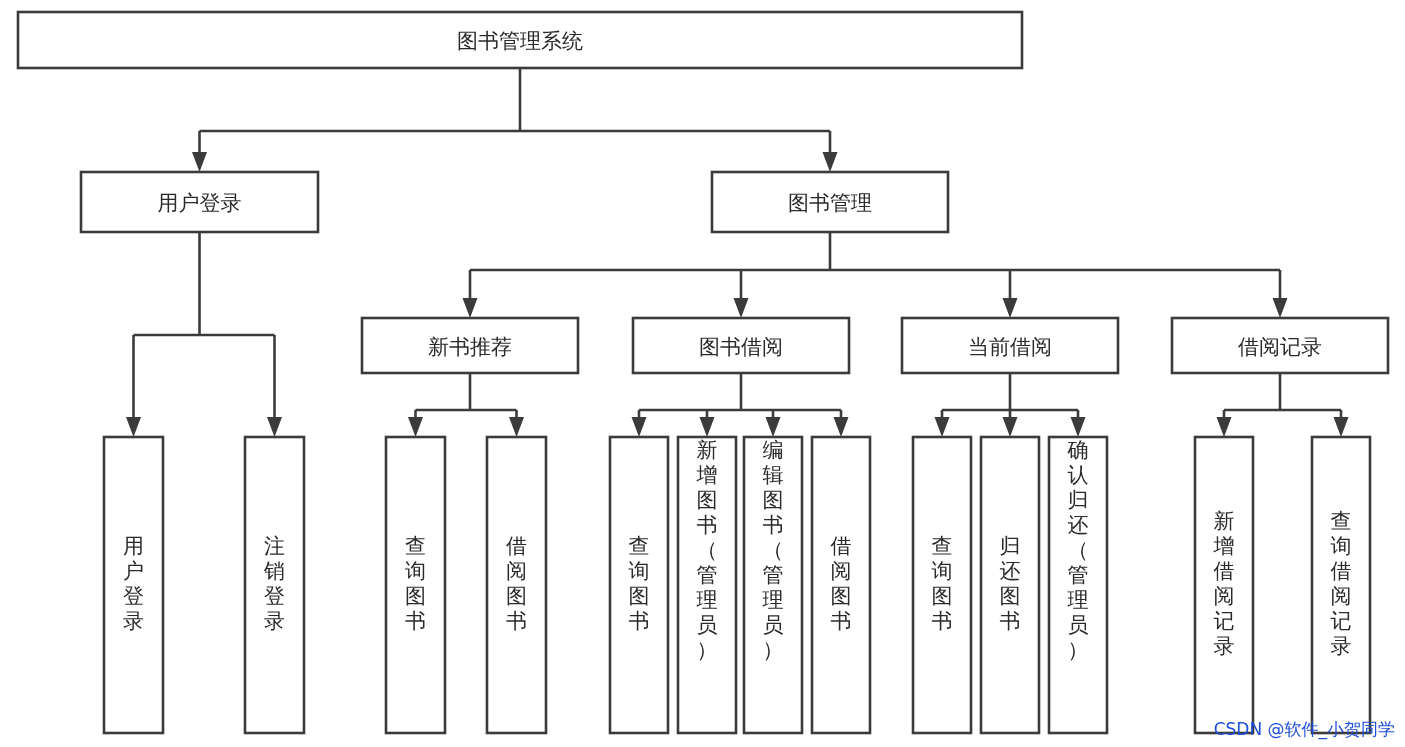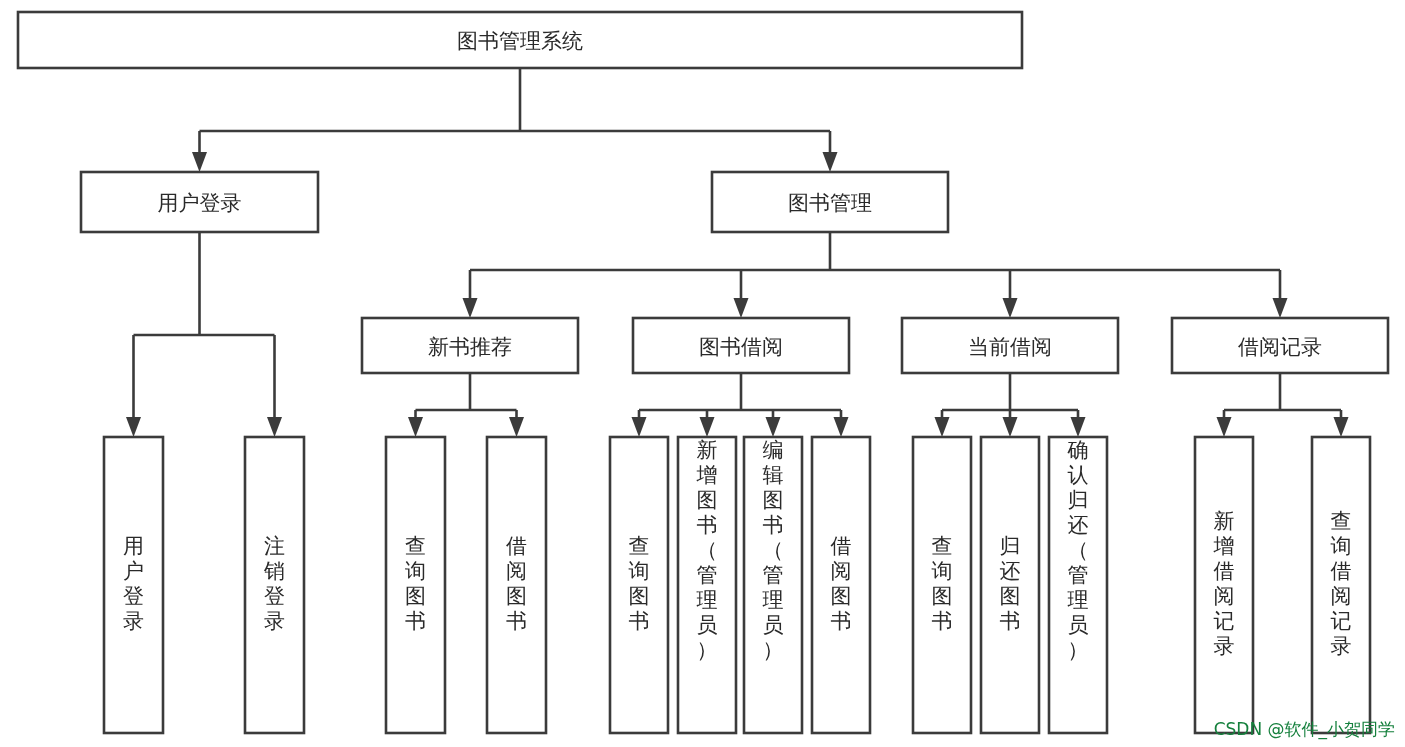--- a/index.html
+++ b/index.html
@@ -54,21 +54,21 @@
     font-size: 21px;
     fill: #2a2a2a;
     text-anchor: middle;
   }
   .watermark {
     position: absolute;
     right: 10px;
     bottom: 6px;
     font-family: "DejaVu Sans", "Liberation Sans", sans-serif;
     font-size: 17px;
-    color: #15803d;
+    color: #1d4ed8;
     white-space: nowrap;
     user-select: none;
   }
 </style>
 </head>
 <body>
 
 <div id="diagram-root">
   <svg id="tree" viewBox="0 0 1405 747" xmlns="http://www.w3.org/2000/svg">
     <g id="connector-layer">

